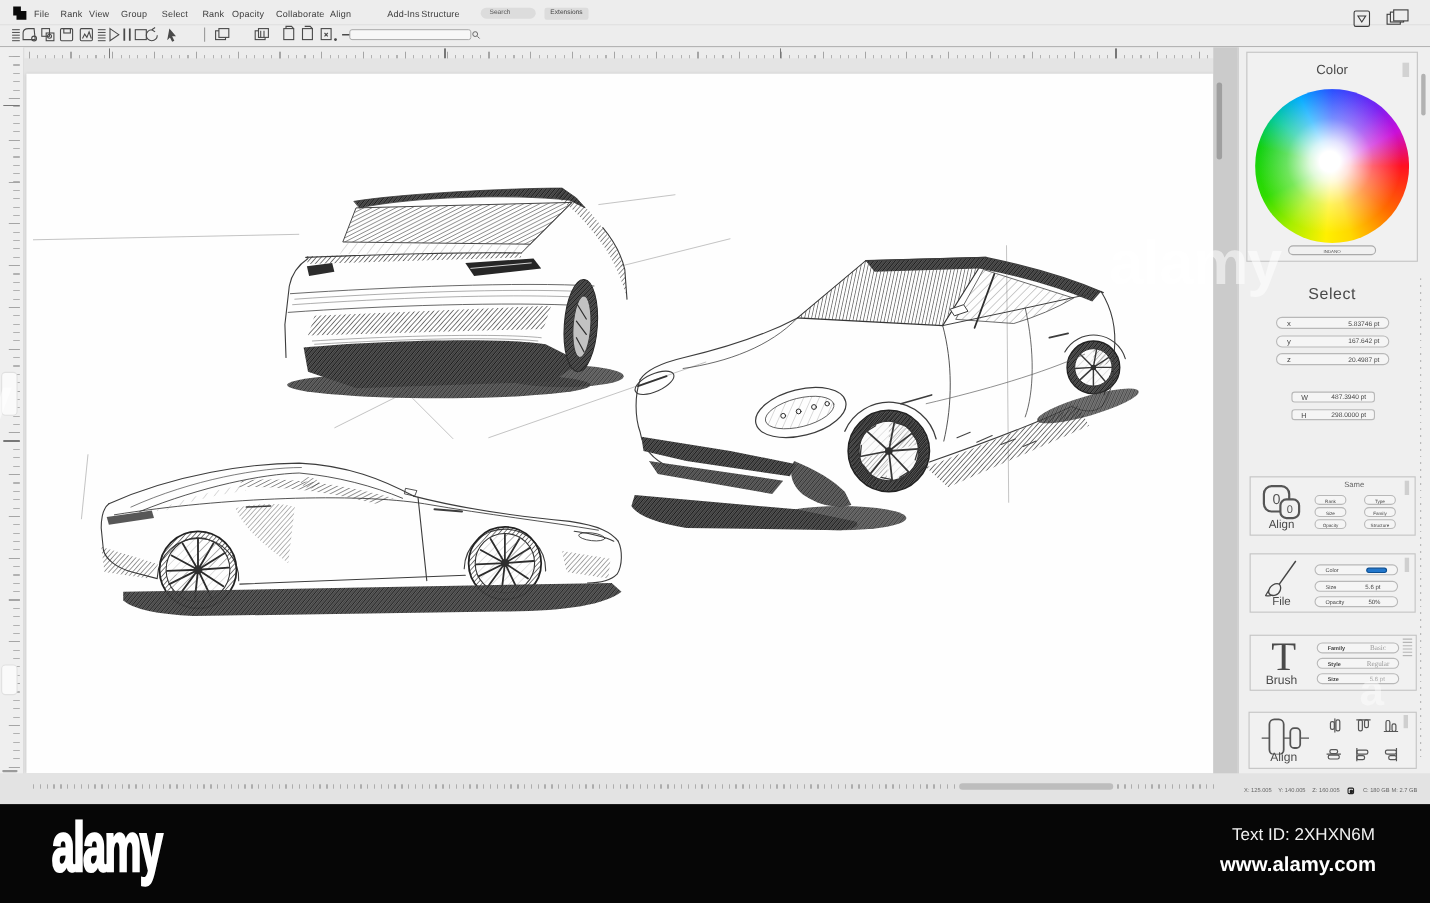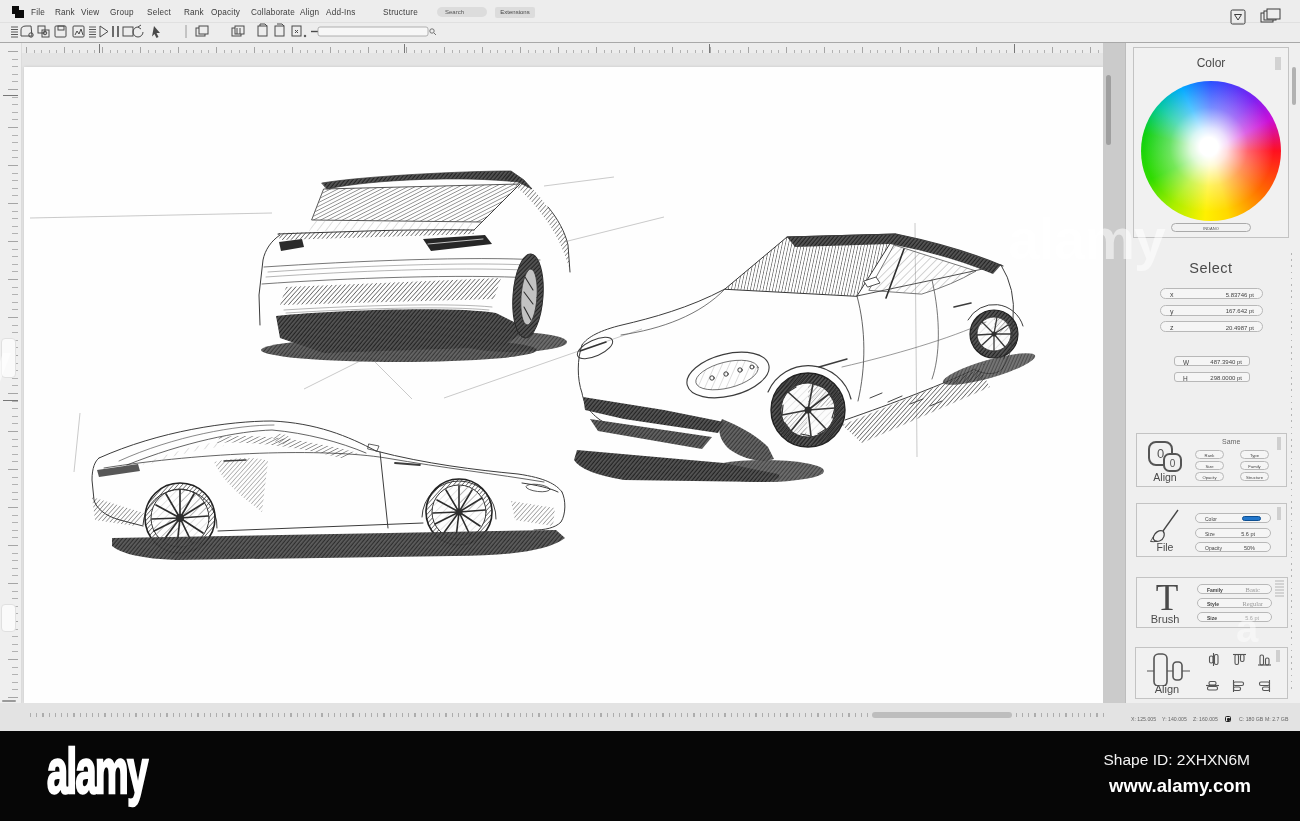--- a/index.html
+++ b/index.html
@@ -141,21 +141,21 @@
   </svg>
   <div class="menu" style="left:31px">File</div>
   <div class="menu" style="left:55px">Rank</div>
   <div class="menu" style="left:81px">View</div>
   <div class="menu" style="left:110px">Group</div>
   <div class="menu" style="left:147px">Select</div>
   <div class="menu" style="left:184px">Rank</div>
   <div class="menu" style="left:211px">Opacity</div>
   <div class="menu" style="left:251px">Collaborate</div>
   <div class="menu" style="left:300px">Align</div>
-  <div class="menu" style="left:326px">Add-Ins</div>
+  <div class="menu" style="left:352px">Add-Ins</div>
   <div class="menu" style="left:383px">Structure</div>
   <div class="abs" id="searchpill">Search</div>
   <div class="abs" id="extpill">Extensions</div>
 
   <div class="abs" id="hruler"></div>
   <div class="abs" style="left:26px;top:50px;width:1077px;height:3px;background:repeating-linear-gradient(90deg,#b2b2b2 0 1px,transparent 1px 7.6px);"></div>
   <div class="abs" style="left:26px;top:47px;width:1077px;height:6px;background:repeating-linear-gradient(90deg,#a5a5a5 0 1px,transparent 1px 38px);"></div>
   <div class="abs" style="left:99px;top:44px;width:1004px;height:9px;background:repeating-linear-gradient(90deg,#777 0 1.4px,transparent 1.4px 305px);"></div>
   <div class="abs" id="vruler"></div>
   <div class="abs" style="left:12px;top:51px;width:6px;height:652px;background:repeating-linear-gradient(180deg,#b2b2b2 0 1px,transparent 1px 7.6px);"></div>
@@ -548,15 +548,15 @@
     <span style="position:absolute;left:111px;">C: 180 GB</span>
     <span style="position:absolute;left:137px;">M: 2.7 GB</span>
   </div>
 
   <div class="wm" style="left:1008px; top:206px; font-size:57px; letter-spacing:-1px;">alamy</div>
   <div class="wm" style="left:1236px; top:606px; font-size:40px; letter-spacing:-1px; opacity:.8;">a</div>
   <div class="wm" style="left:-20px; top:330px; font-size:56px; letter-spacing:-1px;">y</div>
 
   <div class="abs" id="blackband"></div>
   <div class="abs" id="alamylogo">alamy</div>
-  <div class="abs" id="imgid">Shape ID: 2XHXN6M</div>
+  <div class="abs" id="imgid">Text ID: 2XHXN6M</div>
   <div class="abs" id="wwwalamy">www.alamy.com</div>
 </div>
 
 </body></html>

